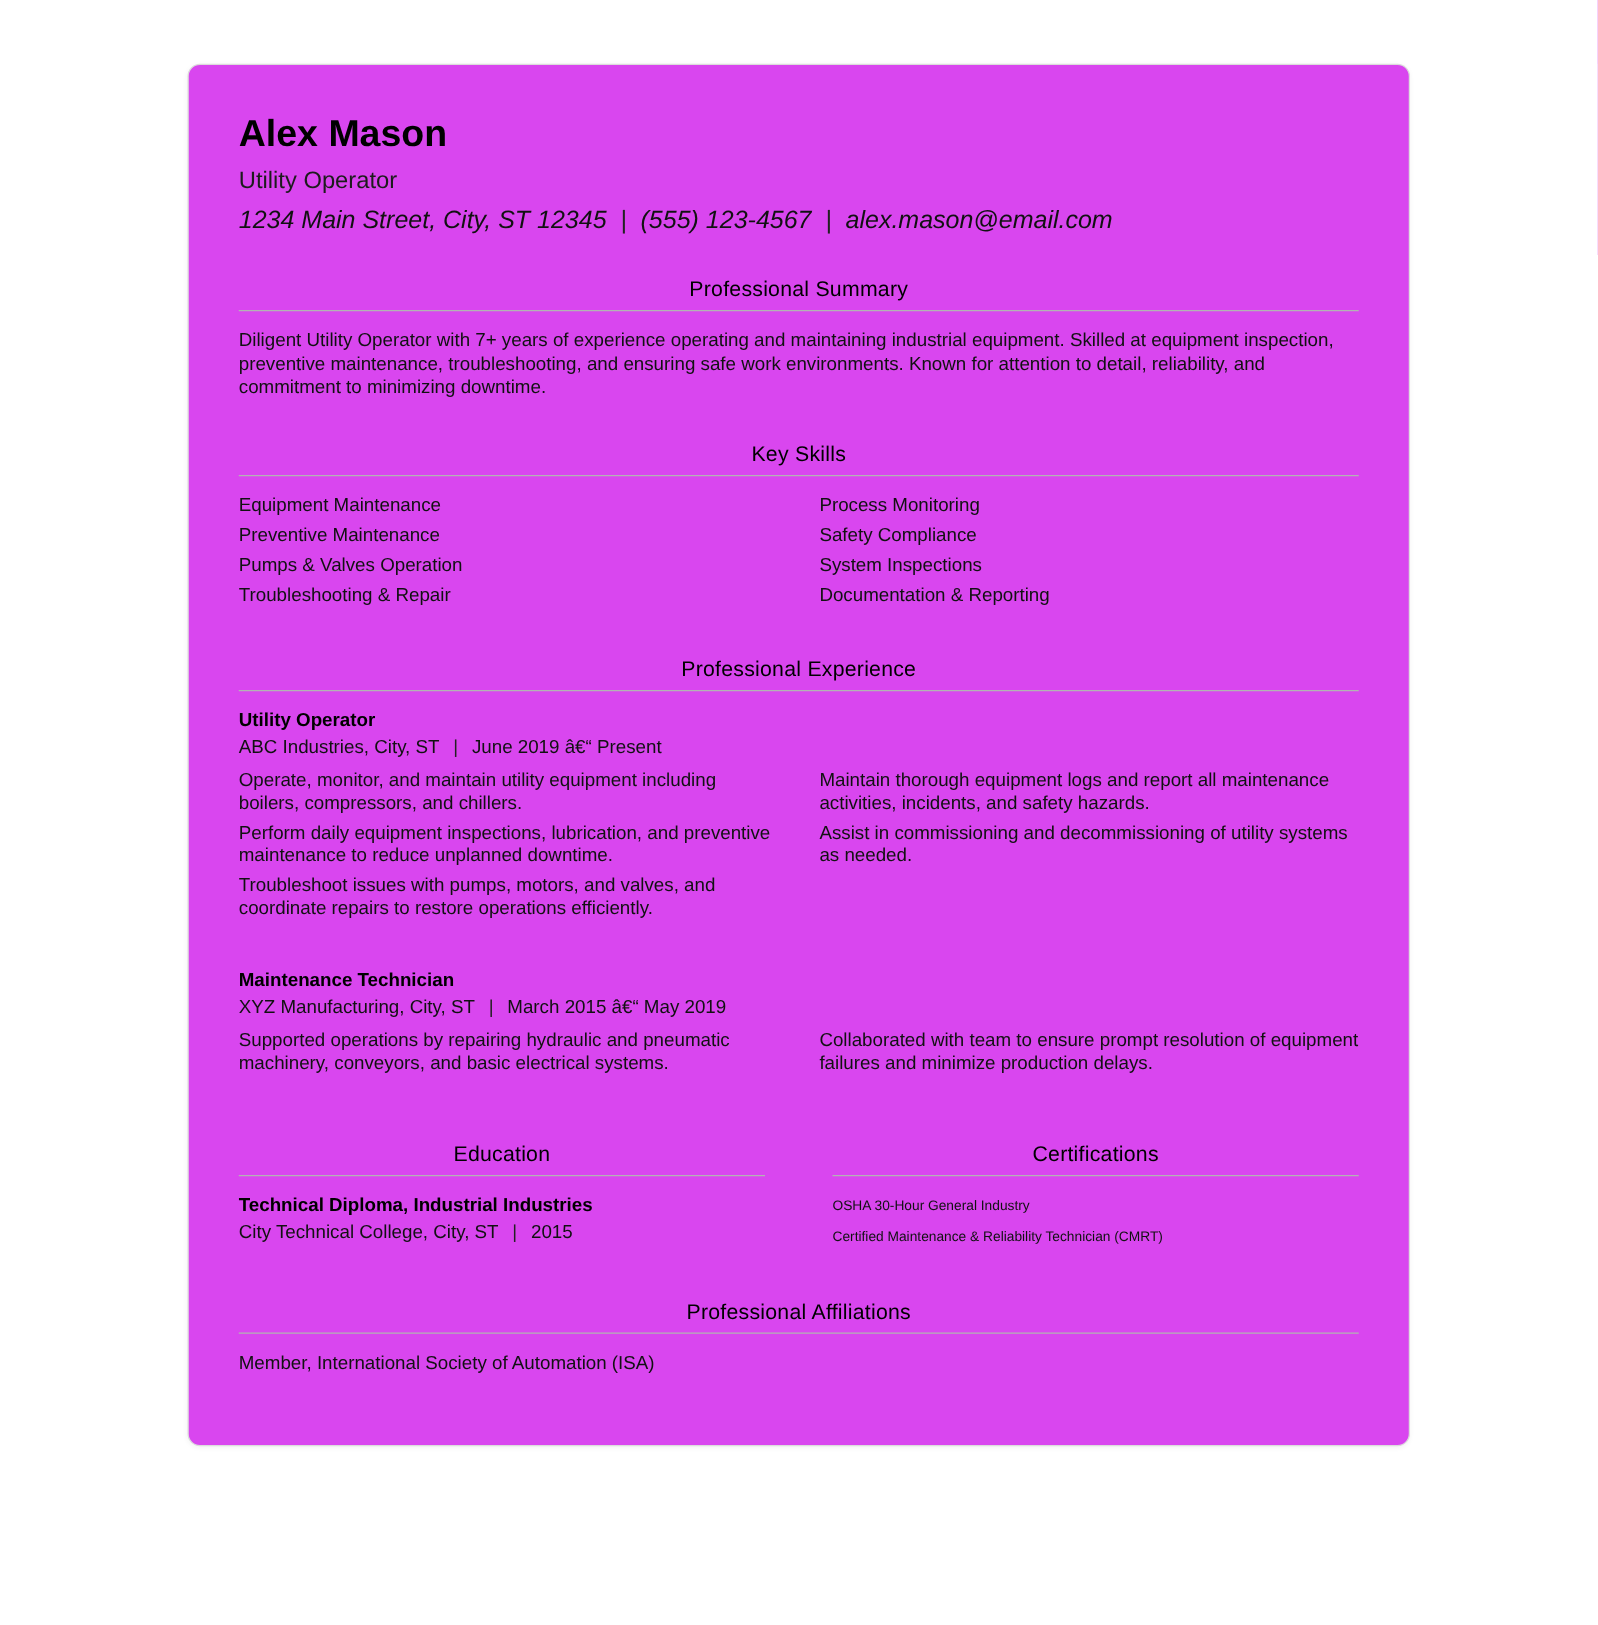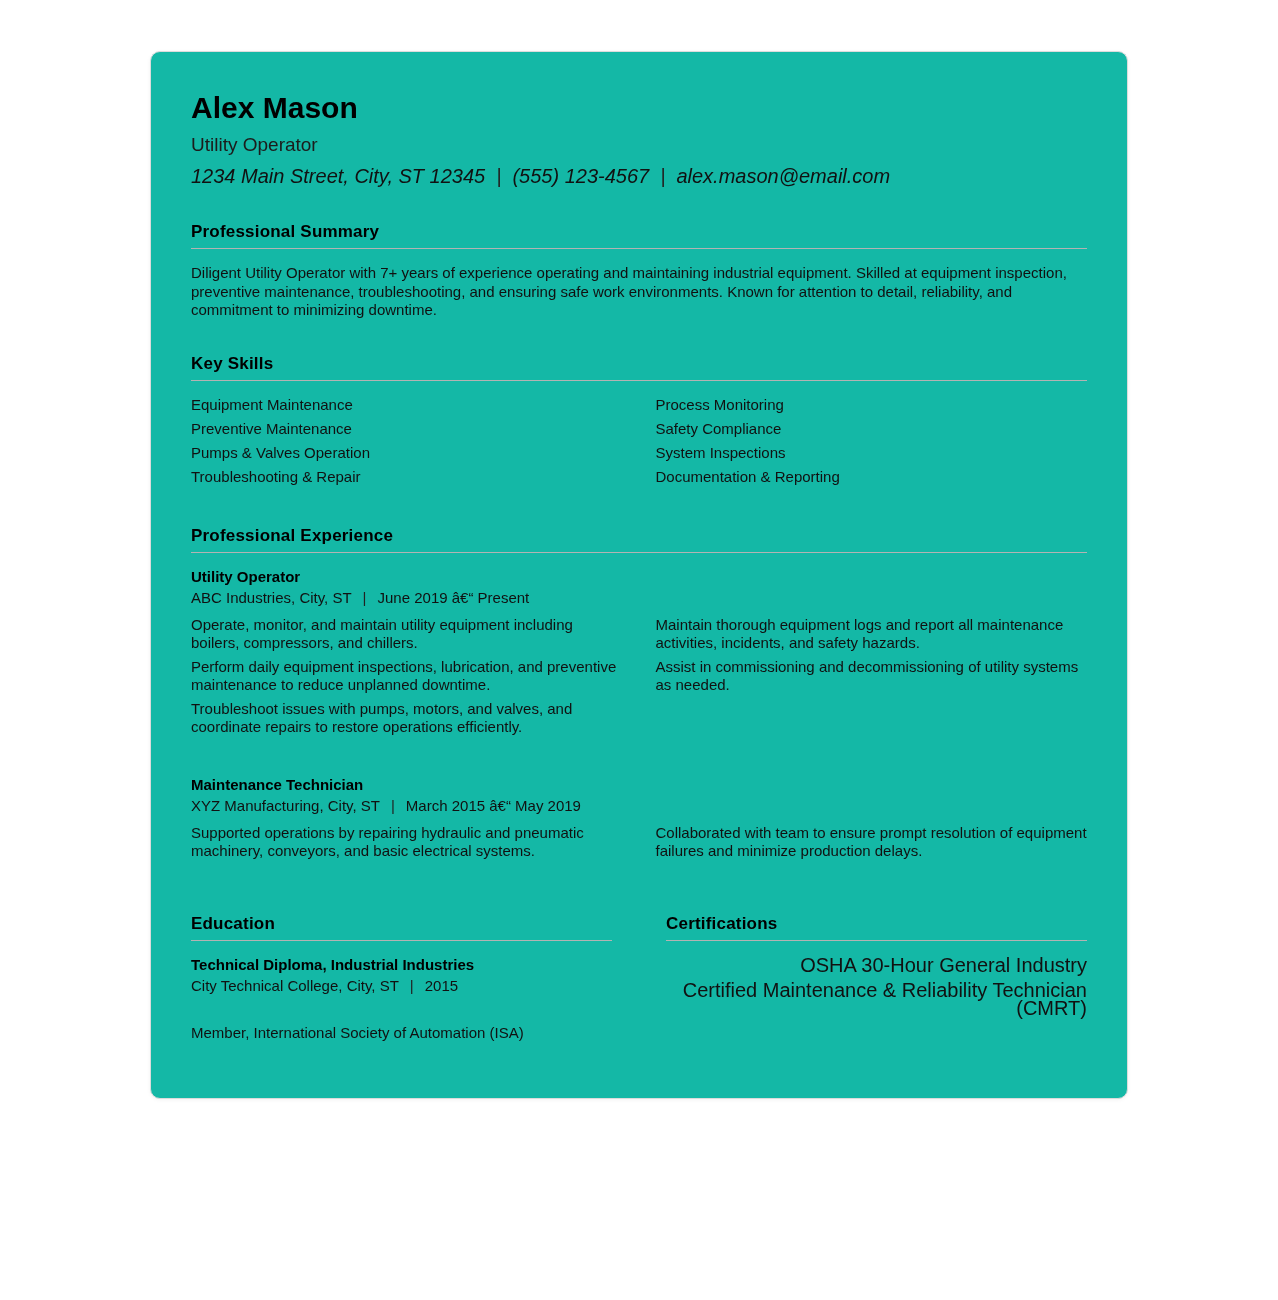--- a/index.html
+++ b/index.html
@@ -12,21 +12,21 @@
   }
   .page {
     width: 1278px;
     min-height: 1300px;
     background: #ffffff;
   }
   .card {
     width: 978px;
     min-height: 1040px;
     margin: 51px auto 0 auto;
-    background: #14b8a6;
+    background: #d946ef;
     border: 1px solid #dcdcdc;
     border-radius: 10px;
     padding: 40px 40px 56px 40px;
     box-shadow: 0 1px 4px rgba(0,0,0,0.05);
   }
   
   h1.name {
     font-size: 30px;
     font-weight: bold;
     line-height: 1.05;
@@ -46,26 +46,27 @@
     font-style: italic;
   }
   .sep {
     display: inline-block;
     margin: 0 11px;
     color: #222222;
   }
   
   h2.section {
     font-size: 17px;
-    font-weight: bold;
+    font-weight: normal;
     letter-spacing: 0.2px;
     color: #000000;
     margin: 34px 0 15px 0;
     padding-bottom: 6px;
     border-bottom: 1px solid #b3b3b3;
+    text-align: center;
   }
   .body-text {
     font-size: 15px;
     line-height: 18.5px;
     margin: 0;
   }
   
   ul.skills {
     columns: 2;
     column-gap: 33px;
@@ -111,24 +112,23 @@
   }
   .two-col-row > section { flex: 1 1 0; }
   .two-col-row h2.section { margin-top: 34px; }
   .edu h3 {
     font-size: 15px;
     font-weight: bold;
     margin: 0 0 4px 0;
     color: #000000;
   }
   .cert-item {
-    font-size: 20px;
+    font-size: 11px;
     line-height: 18px;
     margin: 0 0 7px 0;
-    text-align: right;
   }
   
   .affil-text {
     font-size: 15px;
     line-height: 18px;
     margin: 0;
   }
 </style>
 </head>
 <body>
@@ -202,17 +202,18 @@
       </section>
 
       <section>
         <h2 class="section">Certifications</h2>
         <p class="cert-item">OSHA 30-Hour General Industry</p>
         <p class="cert-item">Certified Maintenance &amp; Reliability Technician (CMRT)</p>
       </section>
     </div>
 
     <section>
+      <h2 class="section">Professional Affiliations</h2>
       <p class="affil-text">Member, International Society of Automation (ISA)</p>
     </section>
 
   </div>
 </div>
 
 </body></html>

